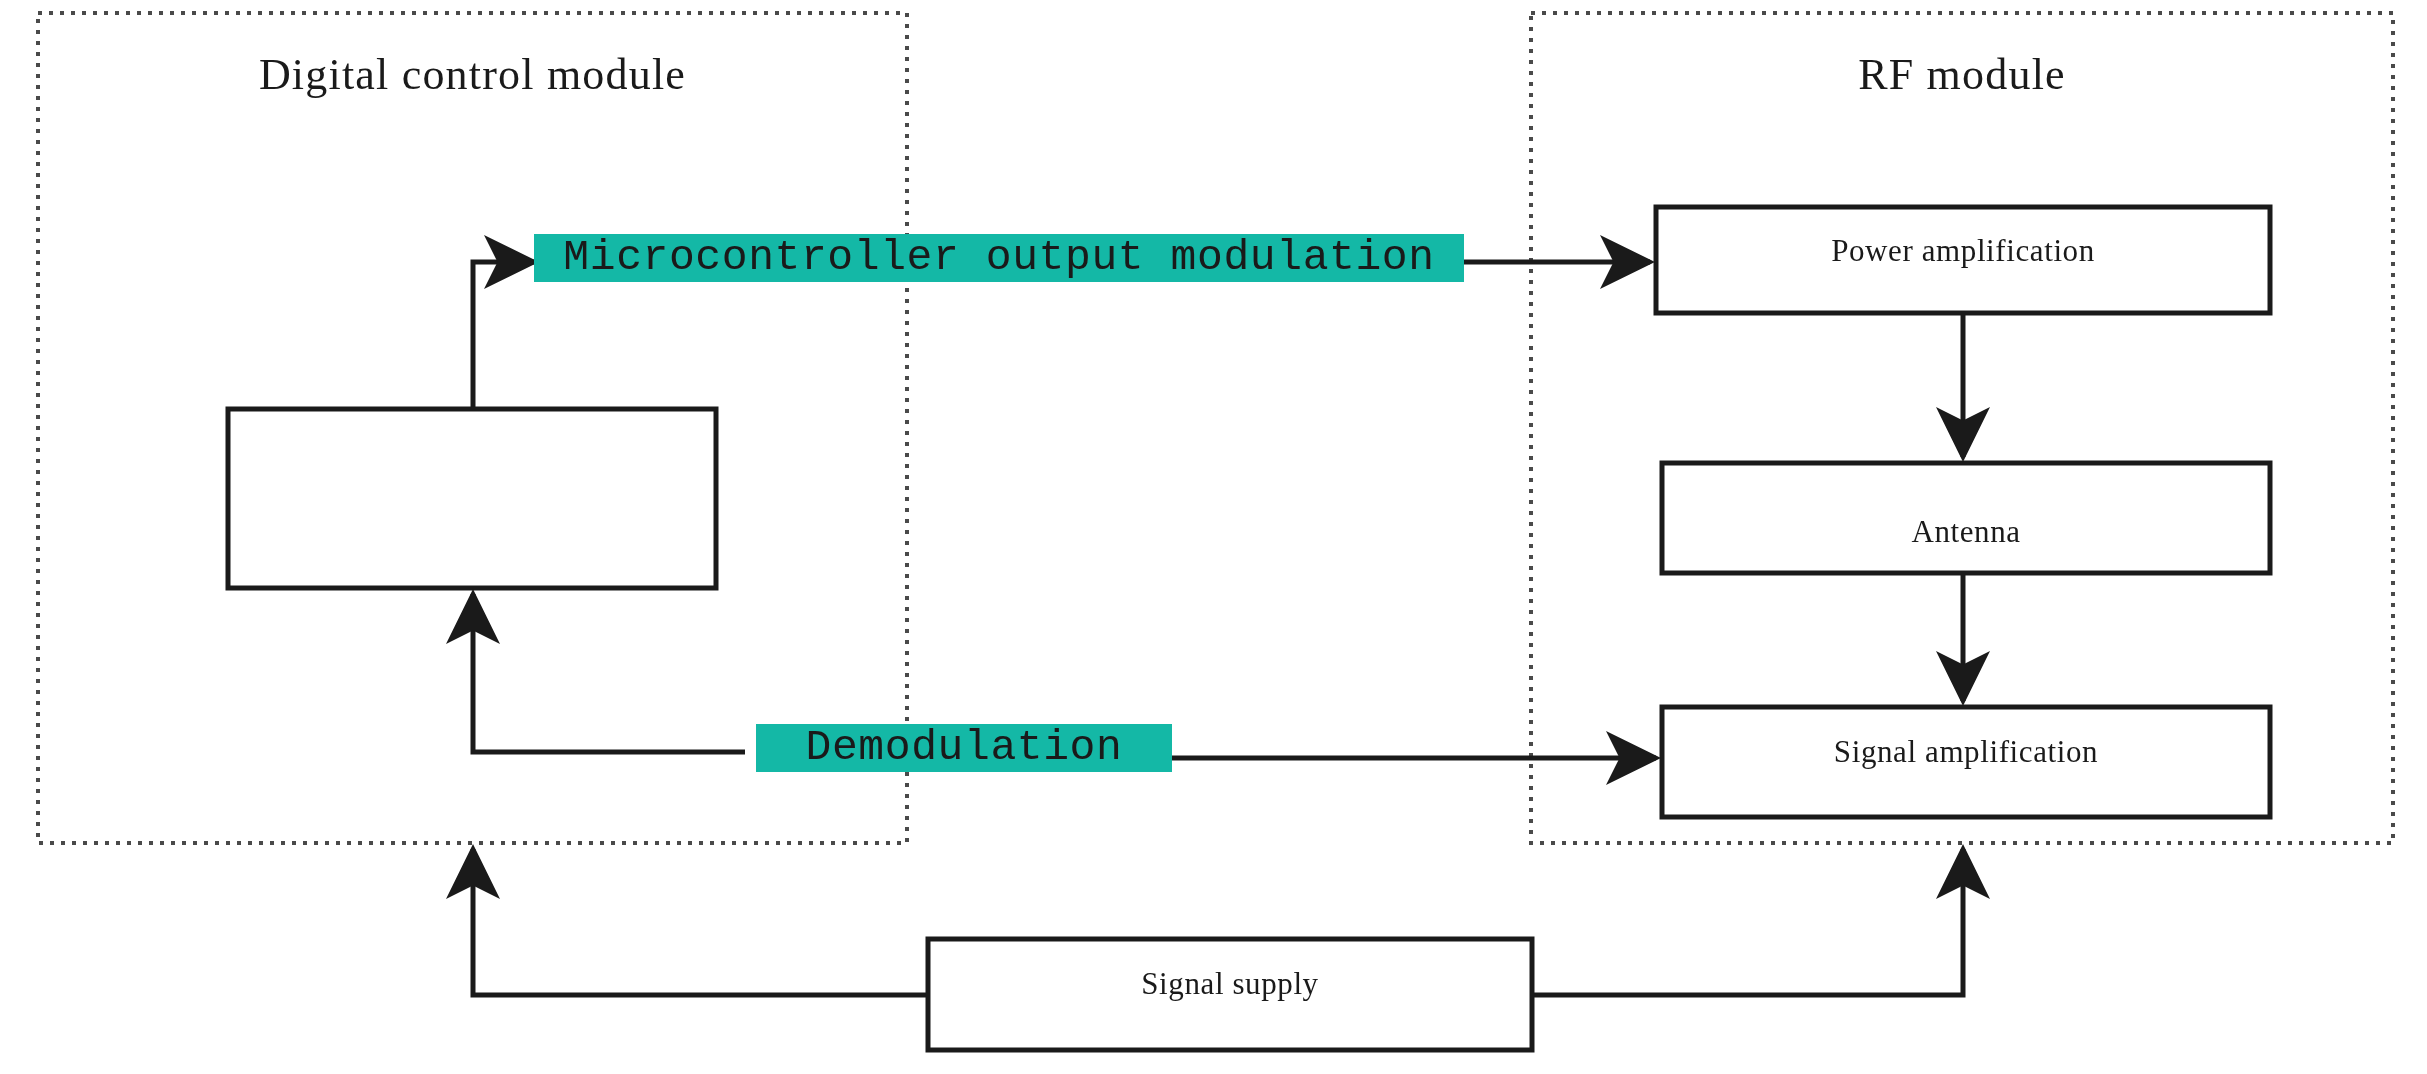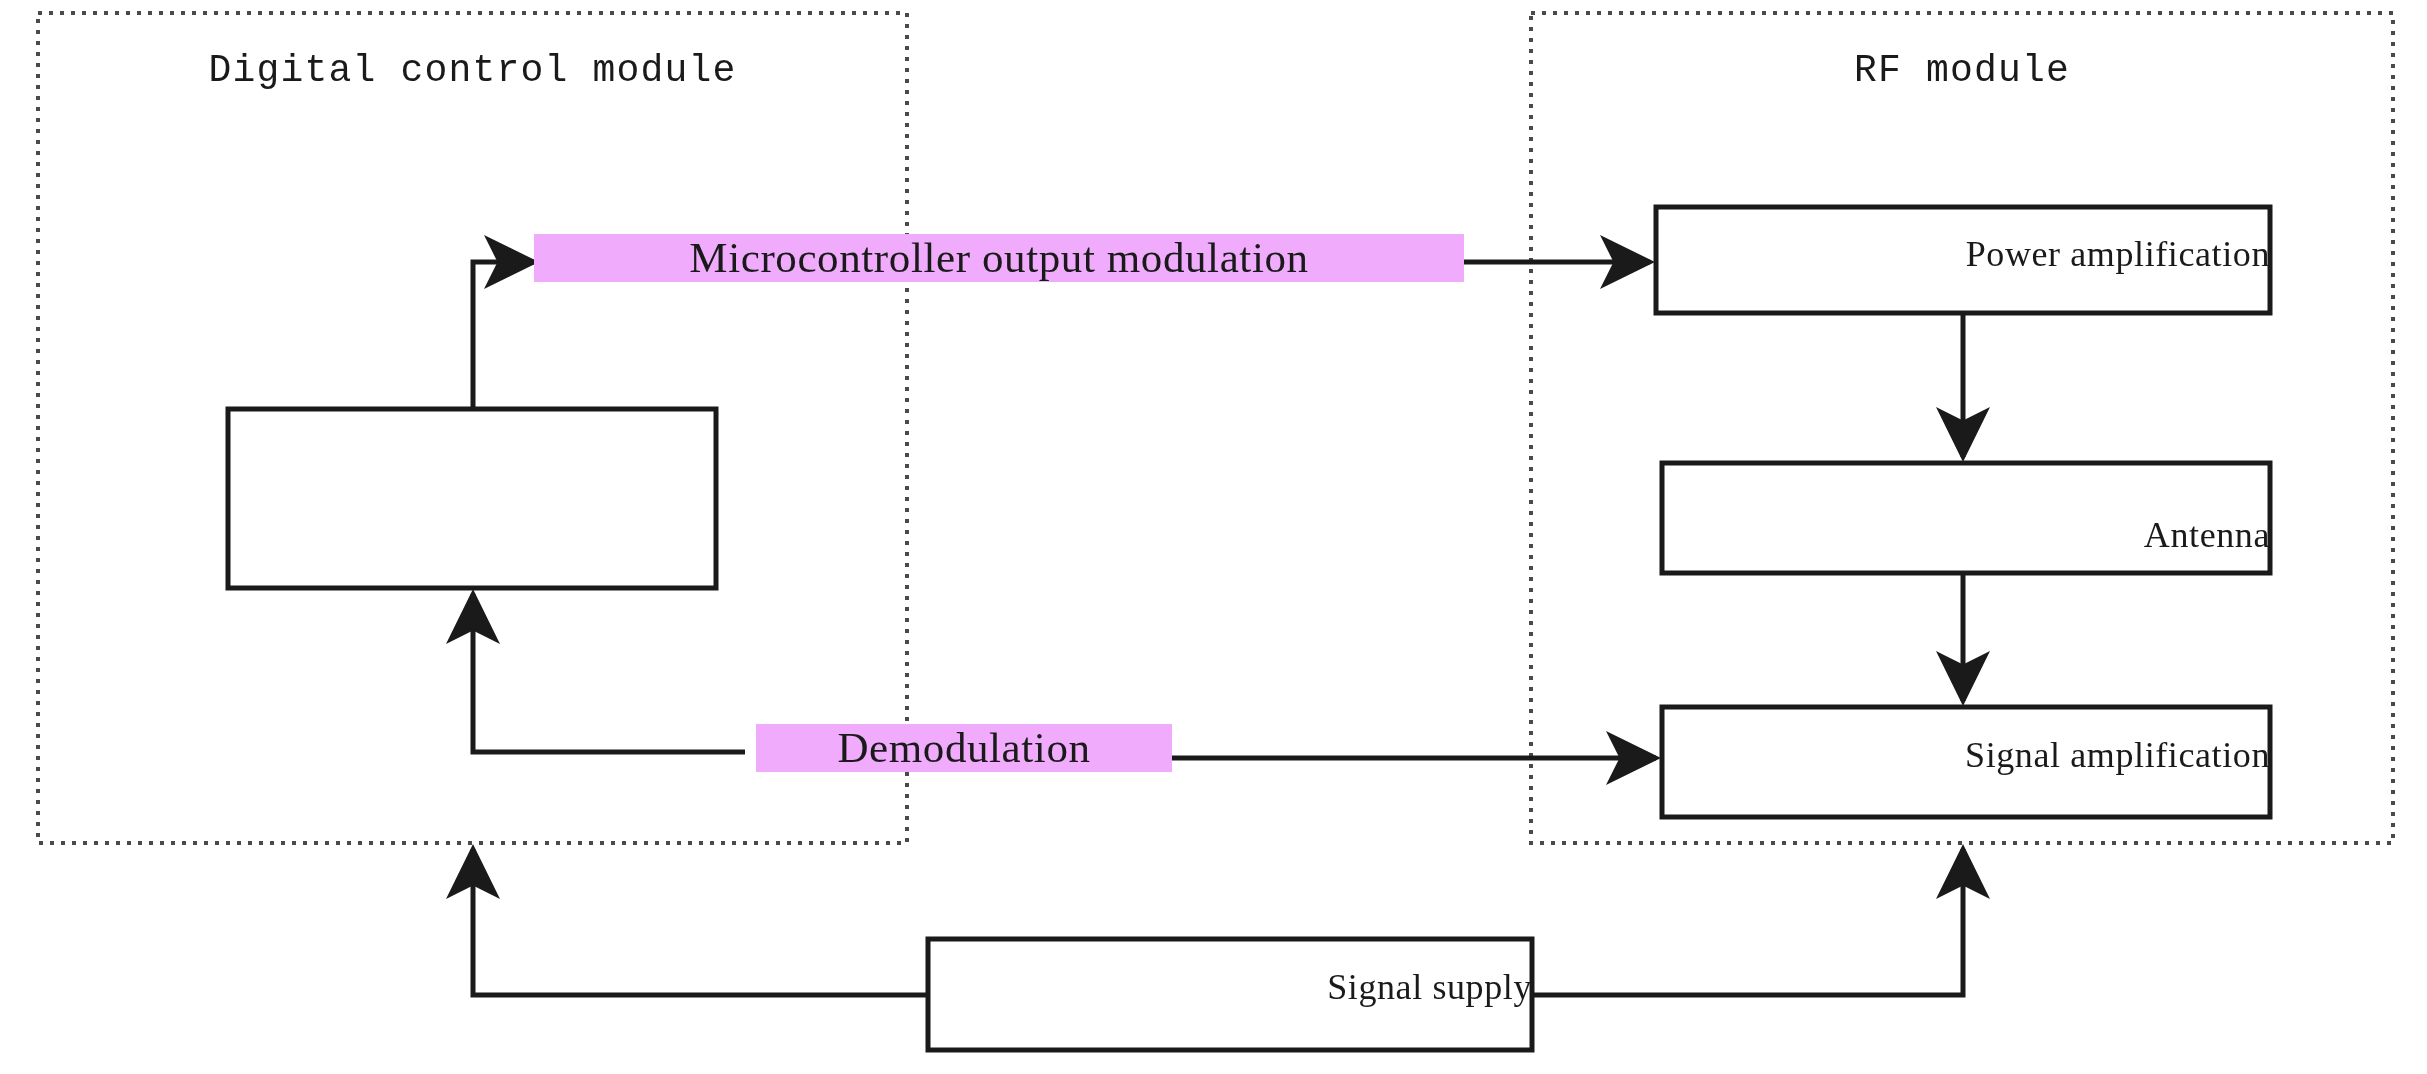--- a/index.html
+++ b/index.html
@@ -5,23 +5,23 @@
   html, body { margin:0; padding:0; background:#ffffff; }
   body { width:2427px; height:1074px; overflow:hidden;
          font-family:"Liberation Serif","DejaVu Serif",serif; }
   #diagram { position:relative; width:2427px; height:1074px; background:#fff; }
   svg.layer { position:absolute; left:0; top:0; width:2427px; height:1074px; }
   .node-label, .free-label, .module-title {
     position:absolute; color:#1a1a1a;
     font-family:"Liberation Serif","DejaVu Serif",serif;
     white-space:nowrap; text-align:center; line-height:1.12;
   }
-  .module-title { font-size:38px; letter-spacing:1.2px;font-family:Liberation Mono, monospace; }
-  .node-label  { font-size:36px; letter-spacing:0.6px;text-align:right; }
-  .free-label  { font-size:43px; letter-spacing:0.6px; background:#f0abfc; padding:0 10px; }
+  .module-title { font-size:44px; letter-spacing:1.2px; }
+  .node-label  { font-size:31px; letter-spacing:0.6px; }
+  .free-label  { font-size:43px; letter-spacing:0.6px; background:#14b8a6; padding:0 10px;font-family:Liberation Mono, monospace; }
   .two-line { line-height:1.34; }
 </style>
 </head>
 <body>
 
 <div id="diagram">
 
   <svg class="layer" viewBox="0 0 2427 1074">
     <defs>
       <marker id="ah" viewBox="0 0 12 12" refX="10.5" refY="6" markerWidth="12" markerHeight="12" orient="auto-start-reverse">

